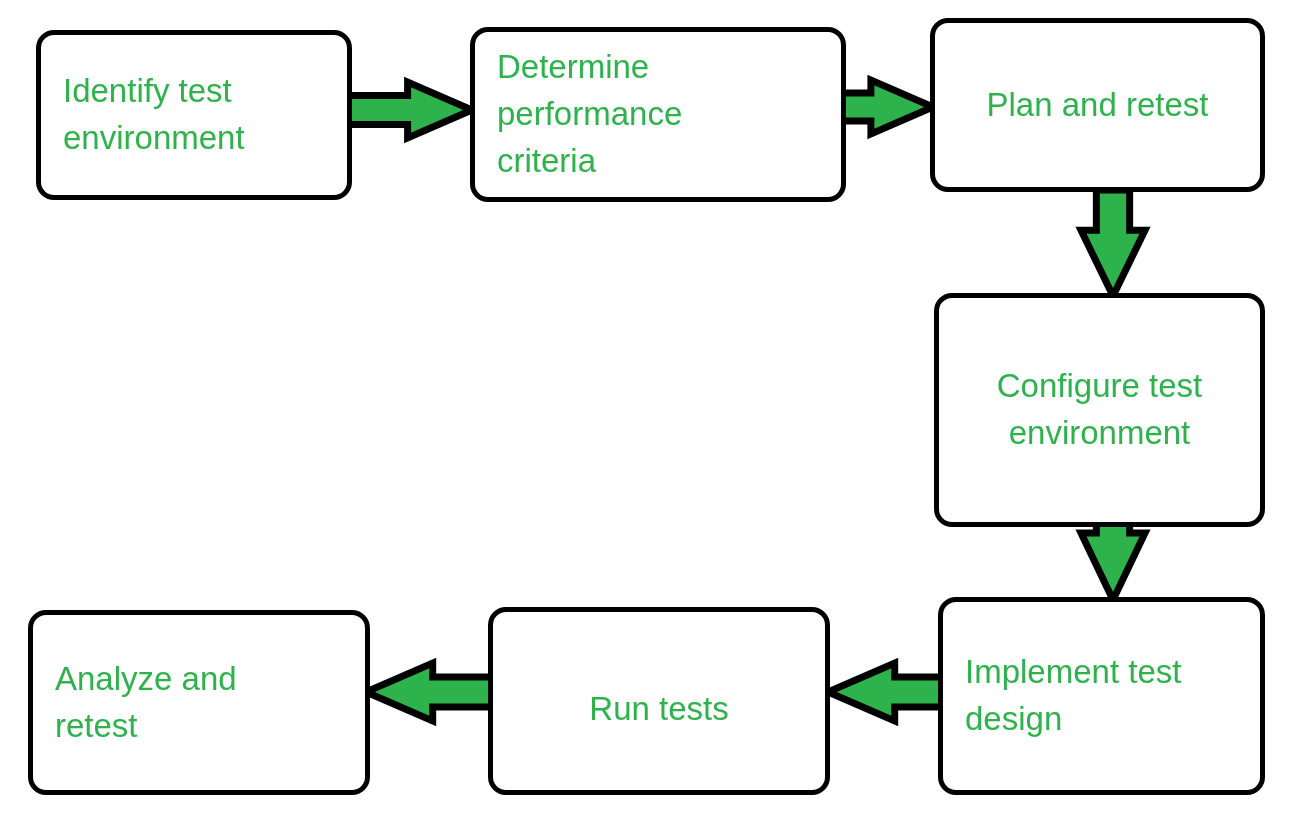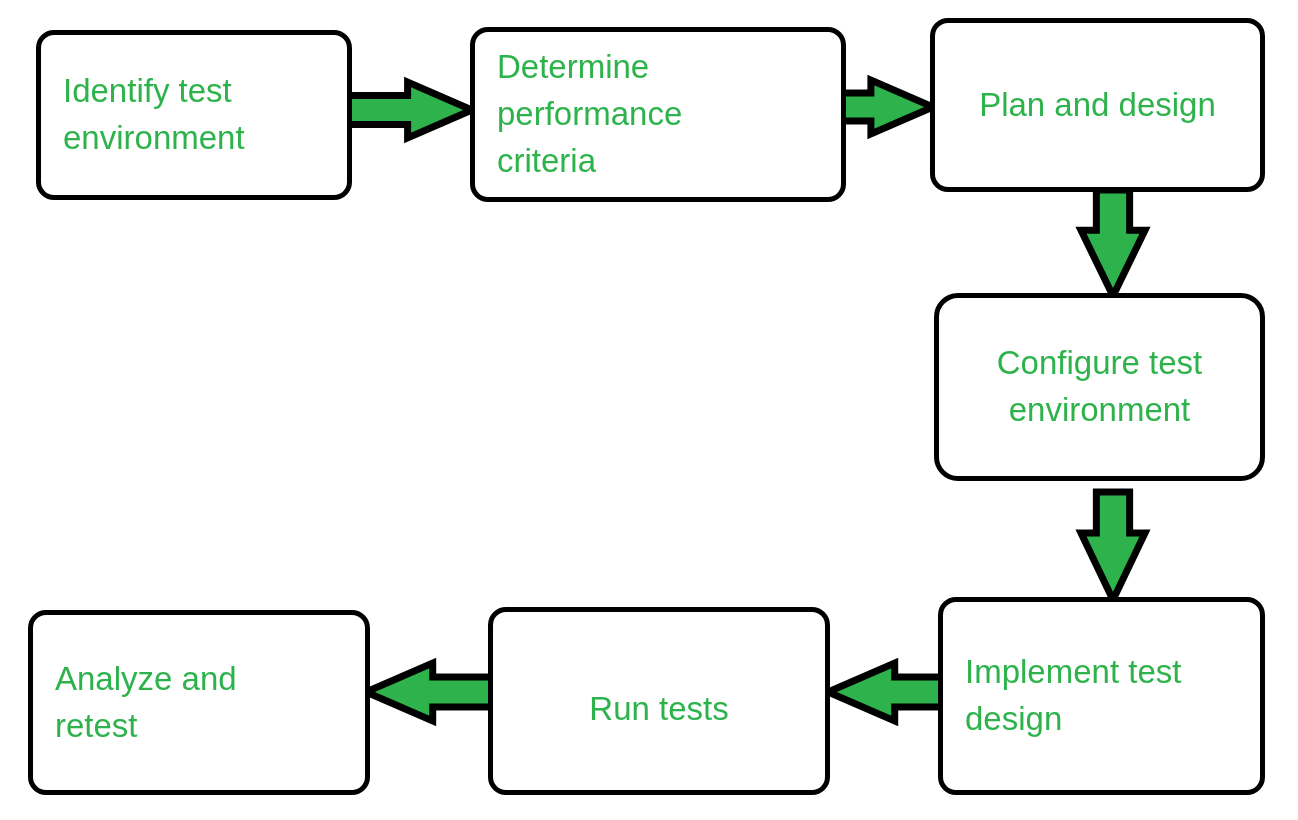--- a/index.html
+++ b/index.html
@@ -55,23 +55,23 @@
       <div class="node align-left" style="left: 18px; top: 30px; width: 316px; height: 170px; border-color: rgb(0, 0, 0); background: rgb(255, 255, 255); margin-left: 18px;">
         <span class="node-label" style="color: rgb(46, 179, 76);">Identify test
 environment</span>
       </div>
       <div class="node align-left" style="left: 470px; top: 27px; width: 376px; height: 175px; border-color: rgb(0, 0, 0); background: rgb(255, 255, 255);">
         <span class="node-label" style="color: rgb(46, 179, 76);">Determine
 performance
 criteria</span>
       </div>
       <div class="node align-center" style="left: 930px; top: 18px; width: 335px; height: 174px; border-color: rgb(0, 0, 0); background: rgb(255, 255, 255);">
-        <span class="node-label" style="color: rgb(46, 179, 76);">Plan and design</span>
+        <span class="node-label" style="color: rgb(46, 179, 76);">Plan and retest</span>
       </div>
-      <div class="node align-center" style="left: 934px; top: 293px; width: 331px; height: 188px; border-color: rgb(0, 0, 0); background: rgb(255, 255, 255); border-radius: 24px;">
+      <div class="node align-center" style="left: 934px; top: 293px; width: 331px; height: 234px; border-color: rgb(0, 0, 0); background: rgb(255, 255, 255);">
         <span class="node-label" style="color: rgb(46, 179, 76);">Configure test
 environment</span>
       </div>
       <div class="node align-left" style="left: 938px; top: 597px; width: 327px; height: 198px; border-color: rgb(0, 0, 0); background: rgb(255, 255, 255);">
         <span class="node-label" style="color: rgb(46, 179, 76);">Implement test
 design</span>
       </div>
       <div class="node align-center" style="left: 488px; top: 607px; width: 342px; height: 188px; border-color: rgb(0, 0, 0); background: rgb(255, 255, 255);">
         <span class="node-label" style="color: rgb(46, 179, 76); margin-top: 16px;">Run tests</span>
       </div>

